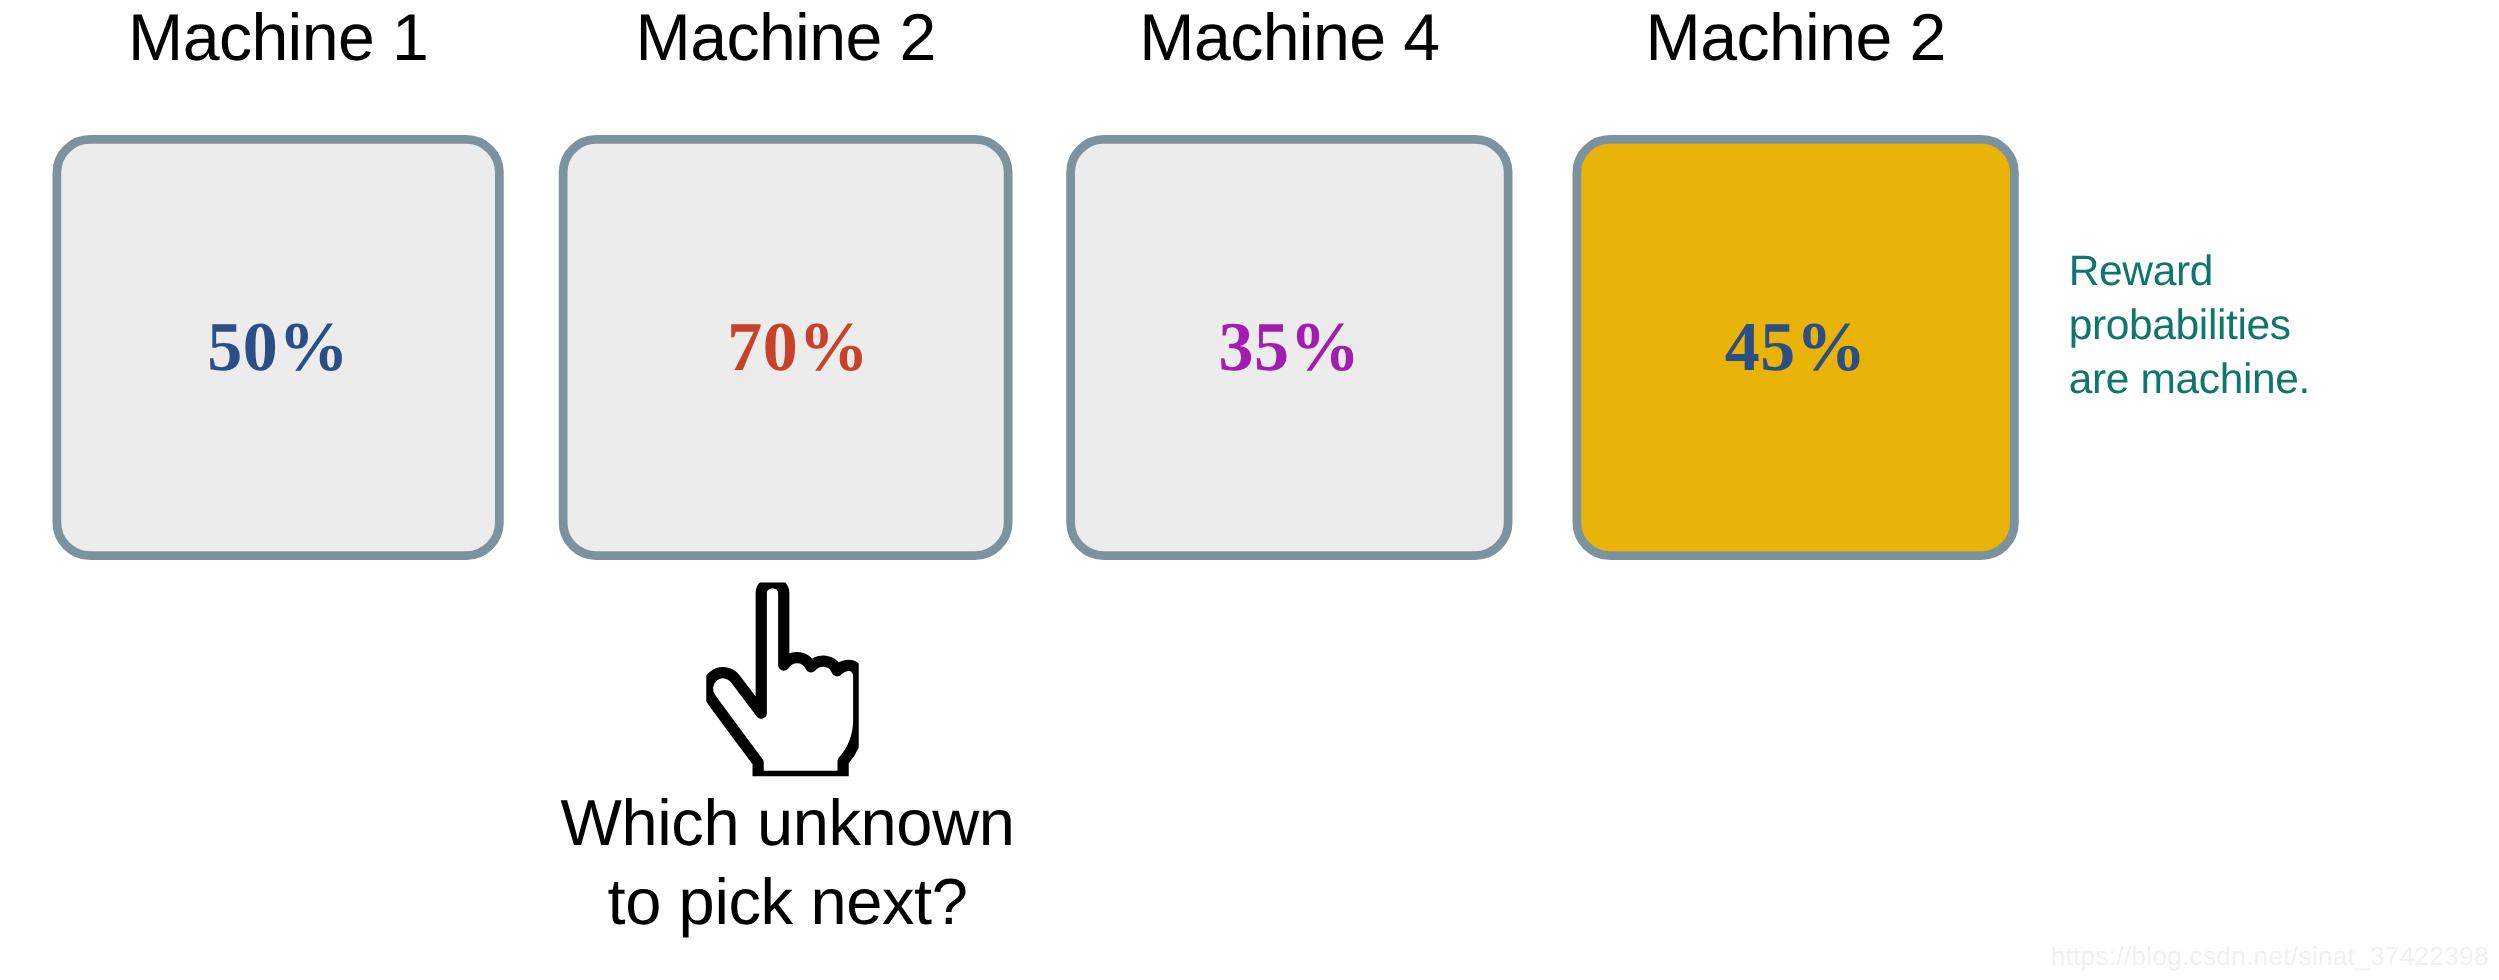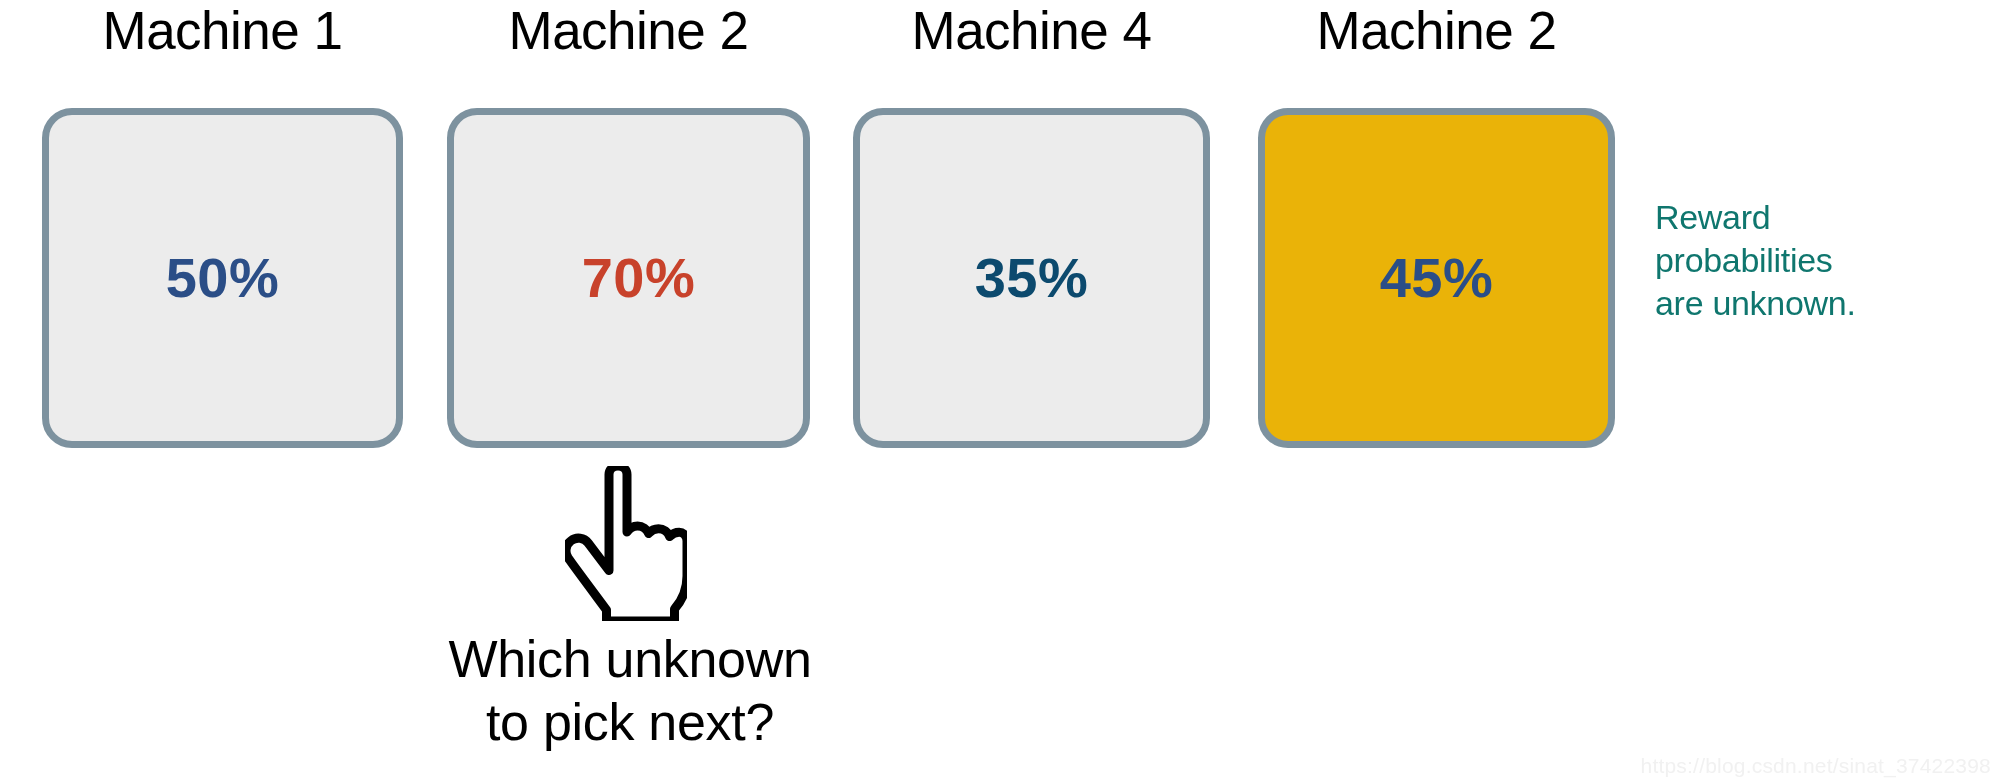--- a/index.html
+++ b/index.html
@@ -49,20 +49,21 @@
     border-radius: 30px;
     display: flex;
     align-items: center;
     justify-content: center;
   }
   .machine-pct {
     font-size: 56px;
     font-weight: bold;
     letter-spacing: 0.5px;
     line-height: 1;
+    font-family: Liberation Serif, serif;
   }
 
   
   .side-note {
     position: absolute;
     left: 1655px;
     top: 196px;
     width: 330px;
     font-size: 34px;
     line-height: 1.26;
@@ -121,35 +122,35 @@
   <div class="machine-col" id="col-1" style="left: 447px; width: 363px;">
     <div class="machine-label">Machine 2</div>
     <div class="machine-box" id="box-1" style="width: 363px; background: rgb(236, 236, 236); border-color: rgb(125, 146, 159); padding-left: 20px;">
       <span class="machine-pct" id="pct-1" style="color: rgb(200, 66, 43);">70%</span>
     </div>
   </div>
 
   <div class="machine-col" id="col-2" style="left: 853px; width: 357px;">
     <div class="machine-label">Machine 4</div>
     <div class="machine-box" id="box-2" style="width: 357px; background: rgb(236, 236, 236); border-color: rgb(125, 146, 159);">
-      <span class="machine-pct" id="pct-2" style="color: #0c4a6e;">35%</span>
+      <span class="machine-pct" id="pct-2" style="color: #a21caf;">35%</span>
     </div>
   </div>
 
   <div class="machine-col" id="col-3" style="left: 1258px; width: 357px;">
     <div class="machine-label">Machine 2</div>
     <div class="machine-box" id="box-3" style="width: 357px; background: #eab308; border-color: rgb(125, 146, 159);">
       <span class="machine-pct" id="pct-3" style="color: rgb(43, 78, 135);">45%</span>
     </div>
   </div>
 
   <div class="side-note">
     <span class="ln">Reward</span>
     <span class="ln">probabilities</span>
-    <span class="ln">are unknown.</span>
+    <span class="ln">are machine.</span>
   </div>
 
   <div class="hand-cursor">
     <svg viewBox="0 0 122 155" xmlns="http://www.w3.org/2000/svg" aria-hidden="true">
       <path d="M44.0 8.5
                C44.0 3.6 48.0 0 53.0 0
                C58.0 0 62.0 3.6 62.0 8.5
                L62.0 66.0
                C64.5 62.3 68.3 60.0 72.6 60.0
                C77.6 60.0 81.9 63.1 83.7 67.5

